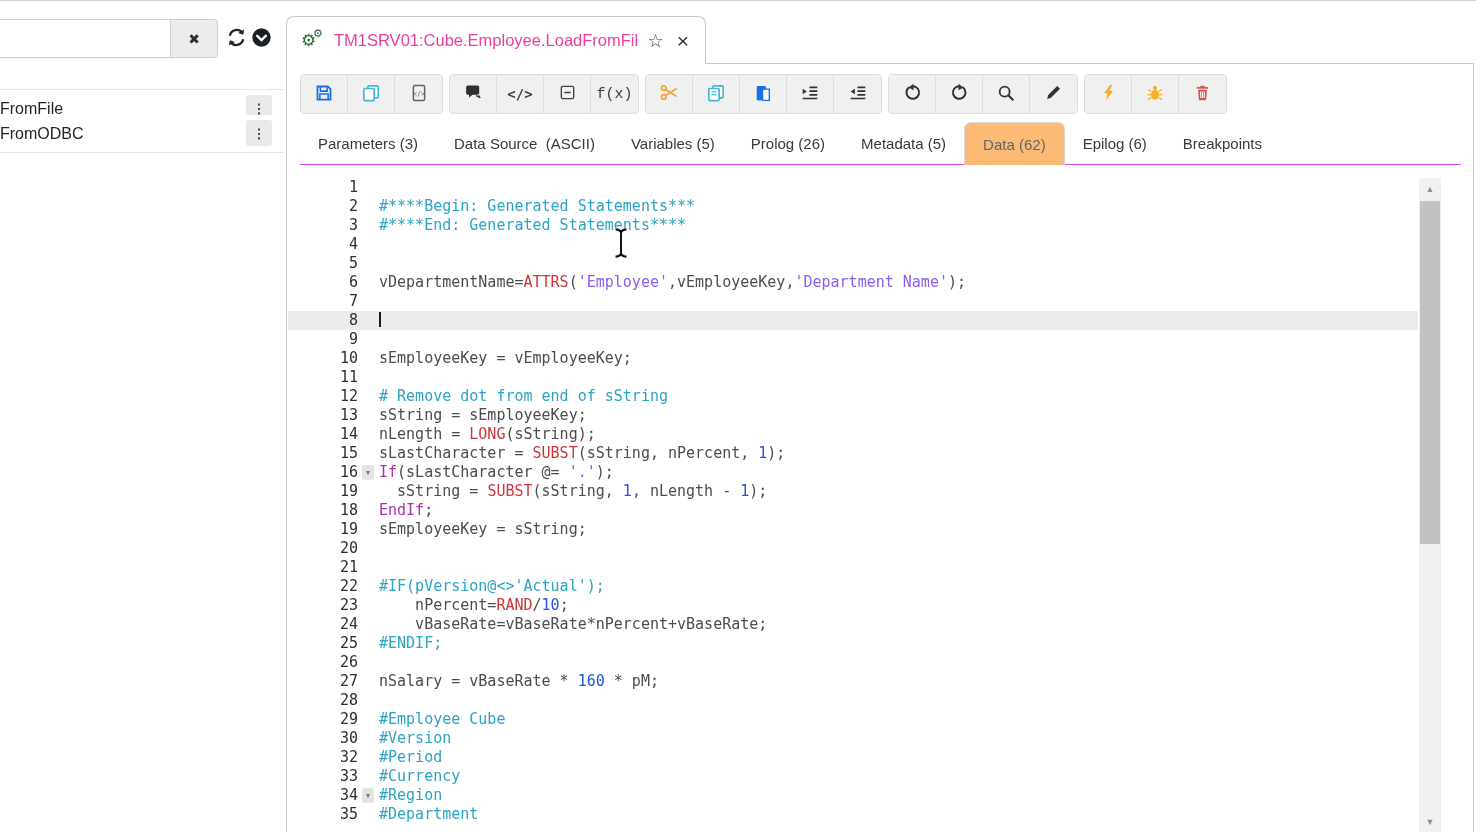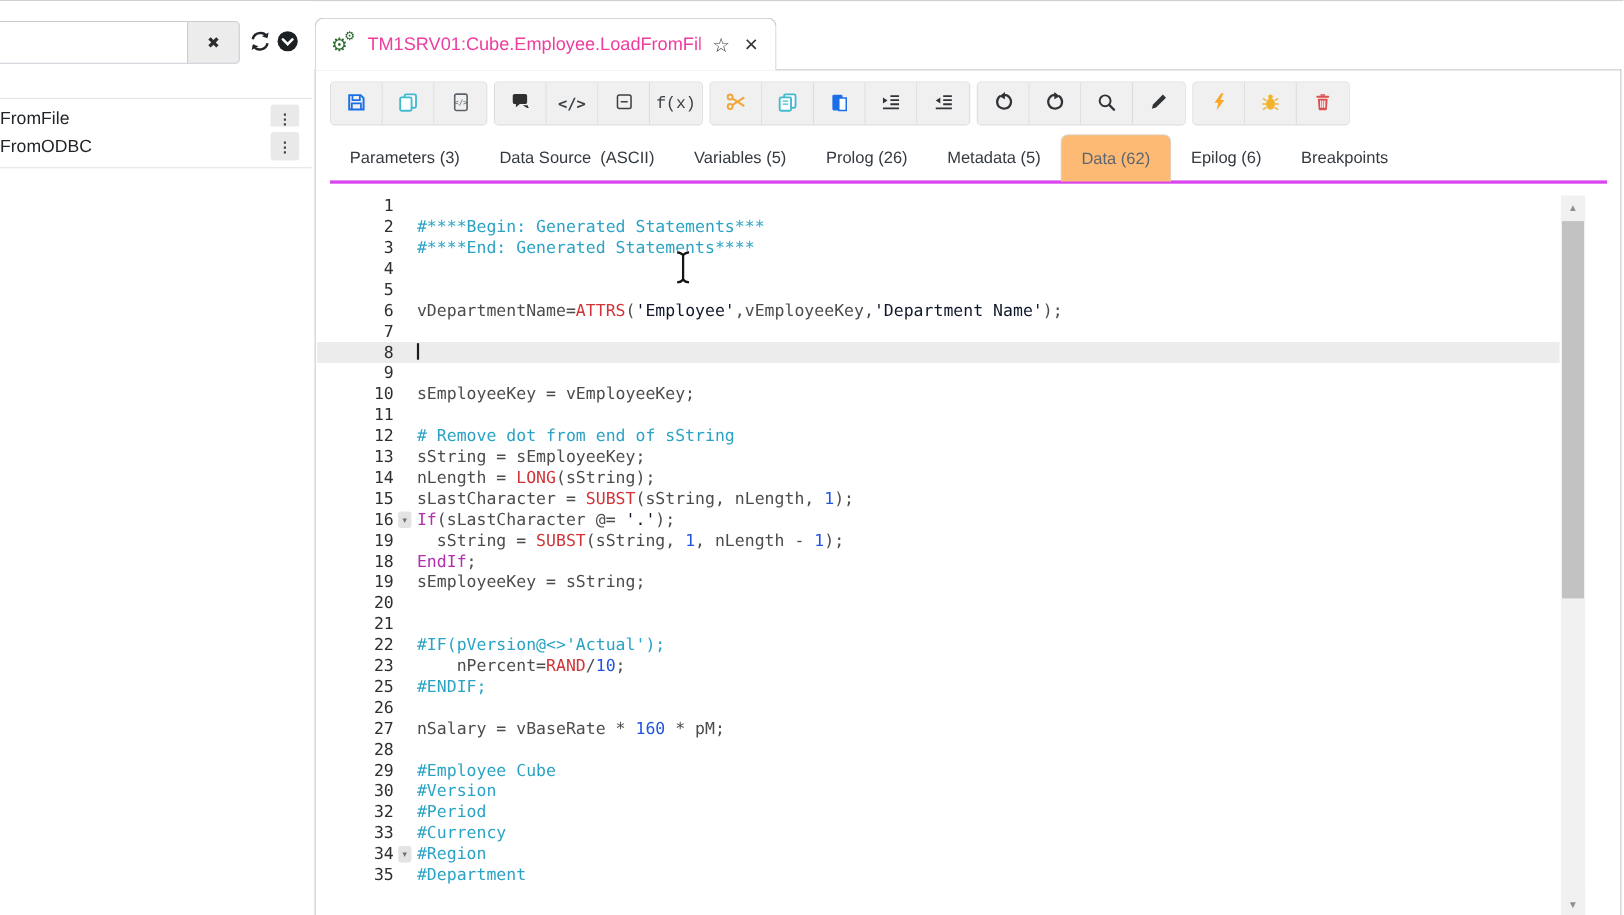--- a/index.html
+++ b/index.html
@@ -38,40 +38,40 @@
   .panel{position:absolute;left:286px;top:62px;width:1188px;height:770px;border:1px solid #c9c9c9;
         border-bottom:none;background:#fff;box-sizing:border-box;}
 
   .toolbar{position:absolute;left:13px;top:10px;display:flex;gap:6px;}
   .tb-group{display:flex;border:1px solid #dcdcdc;border-radius:4px;overflow:hidden;}
   .tb-btn{width:47px;height:38px;display:flex;align-items:center;justify-content:center;
         background:#f0f0f0;border:none;border-right:1px solid #dcdcdc;cursor:pointer;padding:0;}
   .tb-btn:last-child{border-right:none;}
   .txt-icon{font-family:Liberation Mono, monospace;line-height:1;}
 
-  .tabstrip{position:absolute;left:13px;top:58px;right:12px;height:42px;border-bottom:3px solid #d946ef;
+  .tabstrip{position:absolute;left:13px;top:58px;right:12px;height:42px;border-bottom:1px solid #d946ef;
         display:flex;align-items:stretch;}
   .tab{padding:0 18px;display:flex;align-items:center;font-size:15px;color:#343a40;cursor:pointer;
         white-space:pre;background:none;border:none;font-family:"Liberation Sans",sans-serif;}
   .tab.active{background:#fdba74;border:1px solid #d8d8d8;border-bottom:none;border-radius:7px 7px 0 0;
         margin-bottom:-1px;color:#5d666e;z-index:2;}
 
   
   .editor{position:absolute;left:1px;top:114px;right:55px;bottom:0;overflow:hidden;
         font-family:"DejaVu Sans Mono",monospace;font-size:15px;}
   .code-row{display:flex;height:19px;line-height:19px;align-items:center;}
   .code-row.active{background:#ececec;}
   .ln{width:70px;text-align:right;color:#2f2f2f;flex:none;}
   .foldcol{width:21px;flex:none;position:relative;height:19px;}
   .fold-box{position:absolute;left:4px;top:2px;width:12px;height:15px;background:#e3e3e3;border:none;
         border-radius:2.5px;color:#6f6f6f;font-size:8px;display:flex;align-items:center;
         justify-content:center;padding:0;cursor:pointer;}
   .codecell{white-space:pre;flex:1;}
   .tok-p{color:#4c4c4c}.tok-c{color:#2ba3c4}.tok-f{color:#d13438}
-  .tok-k{color:#b02fae}.tok-n{color:#2153e0}.tok-s{color:#0f172a}
+  .tok-k{color:#b02fae}.tok-n{color:#2153e0}.tok-s{color:#8b5cf6}
   .caret{display:inline-block;width:2px;height:15px;background:#1b1b1b;vertical-align:-2px;}
 
   
   .scrollbar{position:absolute;left:1419px;top:177px;width:22px;height:655px;background:#f1f1f1;}
   .scroll-up,.scroll-down{position:absolute;left:0;width:22px;height:22px;display:flex;align-items:center;
         justify-content:center;color:#8f8f8f;font-size:9px;background:#f1f1f1;border:none;cursor:pointer;padding:0;}
   .scroll-up{top:0;}
   .scroll-down{bottom:0;}
   .scroll-thumb{position:absolute;top:23px;left:1px;width:20px;height:343px;background:#c2c2c2;cursor:pointer;}
 
@@ -354,21 +354,21 @@
           <span class="codecell"><span class="tok-p">sString = sEmployeeKey;</span></span>
         </div>
         <div class="code-row">
           <span class="ln">14</span>
           <span class="foldcol"></span>
           <span class="codecell"><span class="tok-p">nLength = </span><span class="tok-f">LONG</span><span class="tok-p">(sString);</span></span>
         </div>
         <div class="code-row">
           <span class="ln">15</span>
           <span class="foldcol"></span>
-          <span class="codecell"><span class="tok-p">sLastCharacter = </span><span class="tok-f">SUBST</span><span class="tok-p">(sString, nLength, </span><span class="tok-n">1</span><span class="tok-p">);</span></span>
+          <span class="codecell"><span class="tok-p">sLastCharacter = </span><span class="tok-f">SUBST</span><span class="tok-p">(sString, nPercent, </span><span class="tok-n">1</span><span class="tok-p">);</span></span>
         </div>
         <div class="code-row">
           <span class="ln">16</span>
           <span class="foldcol">
             <button class="fold-box">▾</button>
           </span>
           <span class="codecell"><span class="tok-k">If</span><span class="tok-p">(sLastCharacter @= </span><span class="tok-s">'.'</span><span class="tok-p">);</span></span>
         </div>
         <div class="code-row">
           <span class="ln">19</span>
@@ -397,20 +397,25 @@
         </div>
         <div class="code-row">
           <span class="ln">22</span>
           <span class="foldcol"></span>
           <span class="codecell"><span class="tok-c">#IF(pVersion@&lt;&gt;'Actual');</span></span>
         </div>
         <div class="code-row">
           <span class="ln">23</span>
           <span class="foldcol"></span>
           <span class="codecell"><span class="tok-p">    nPercent=</span><span class="tok-f">RAND</span><span class="tok-p">/</span><span class="tok-n">10</span><span class="tok-p">;</span></span>
+        </div>
+        <div class="code-row">
+          <span class="ln">24</span>
+          <span class="foldcol"></span>
+          <span class="codecell"><span class="tok-p">    vBaseRate=vBaseRate*nPercent+vBaseRate;</span></span>
         </div>
         <div class="code-row">
           <span class="ln">25</span>
           <span class="foldcol"></span>
           <span class="codecell"><span class="tok-c">#ENDIF;</span></span>
         </div>
         <div class="code-row">
           <span class="ln">26</span>
           <span class="foldcol"></span>
           <span class="codecell"></span>

